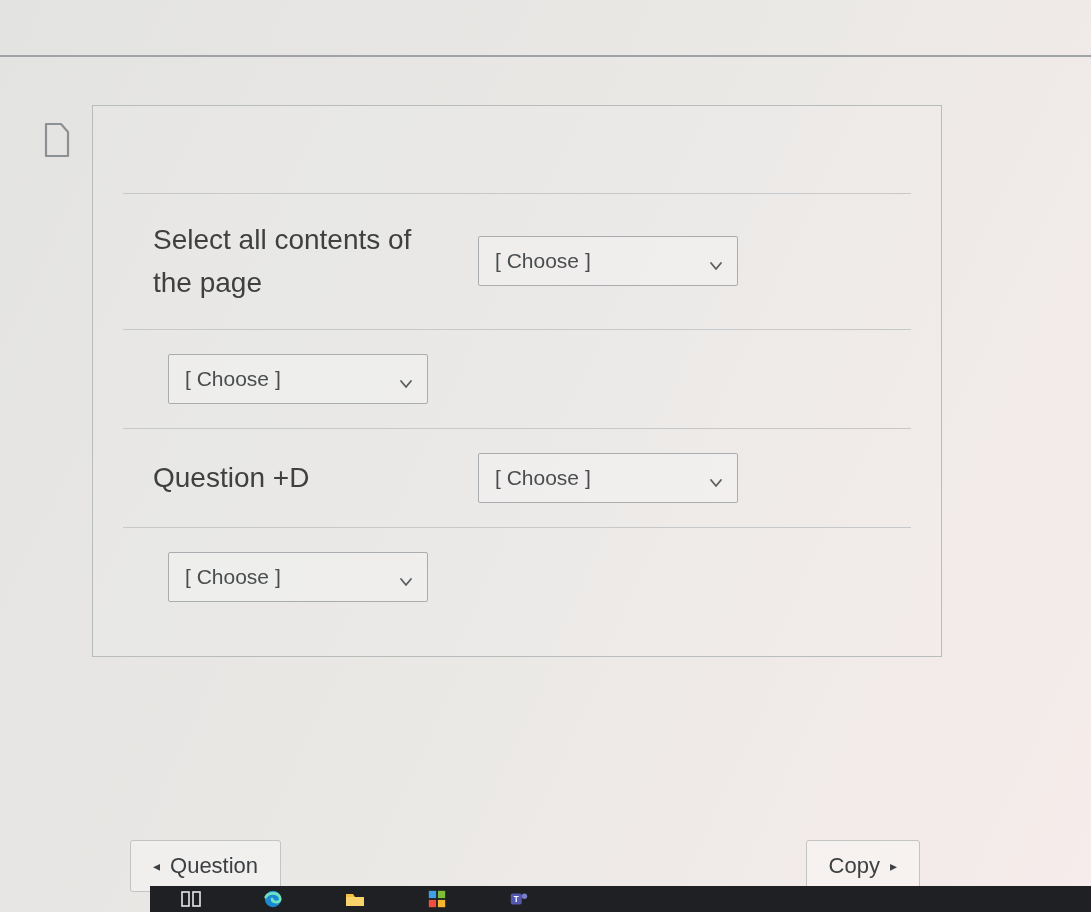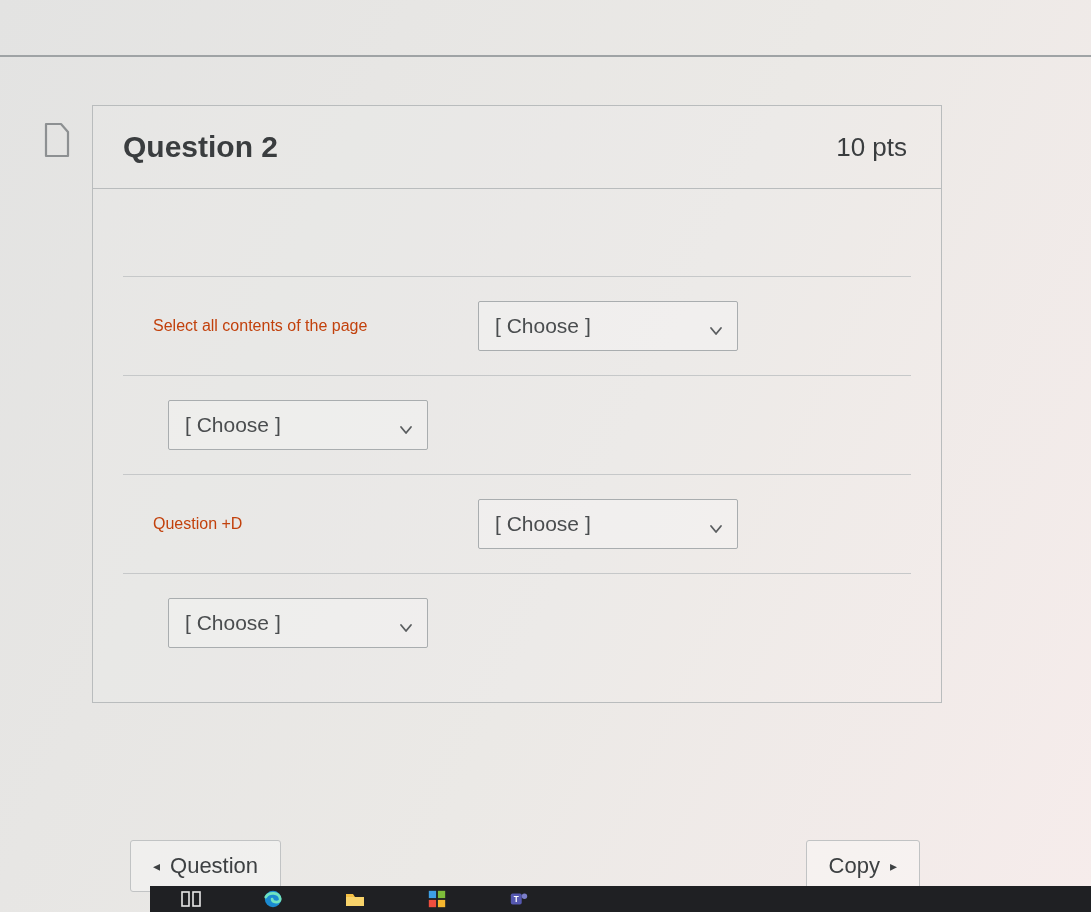--- a/index.html
+++ b/index.html
@@ -65,23 +65,23 @@
     display: flex;
     align-items: center;
     padding: 24px 30px;
     border-bottom: 1px solid #c6c8c9;
     margin: 0 30px;
   }
   .row:last-child { border-bottom: none; }
   .prompt {
     width: 310px;
     padding-right: 20px;
-    font-size: 16px;
+    font-size: 28px;
     line-height: 1.55;
-    color: #c2410c;
+    color: #404040;
   }
   .dropdown {
     position: relative;
     width: 260px;
     height: 50px;
     border: 1px solid #a9adaf;
     background: rgba(255,255,255,0.25);
     display: flex;
     align-items: center;
     padding: 0 40px 0 16px;
@@ -147,24 +147,20 @@
 
   <div class="top-rule"></div>
 
   <div class="margin-icon">
     <svg viewBox="0 0 28 36">
       <path d="M3 2 H18 L25 10 V34 H3 Z" fill="none" stroke="#8d9092" stroke-width="2.2" stroke-linejoin="round"></path>
     </svg>
   </div>
 
   <div class="card">
-    <div class="card-header">
-      <div class="q-title">Question 2</div>
-      <div class="q-points">10 pts</div>
-    </div>
 
     <div class="body">
       <div class="spacer"></div>
 
       <div class="row">
         <div class="prompt">Select all contents of the page</div>
         <div class="dropdown">
           <span>[ Choose ]</span>
           <span class="chev">
             <svg viewBox="0 0 14 14">

